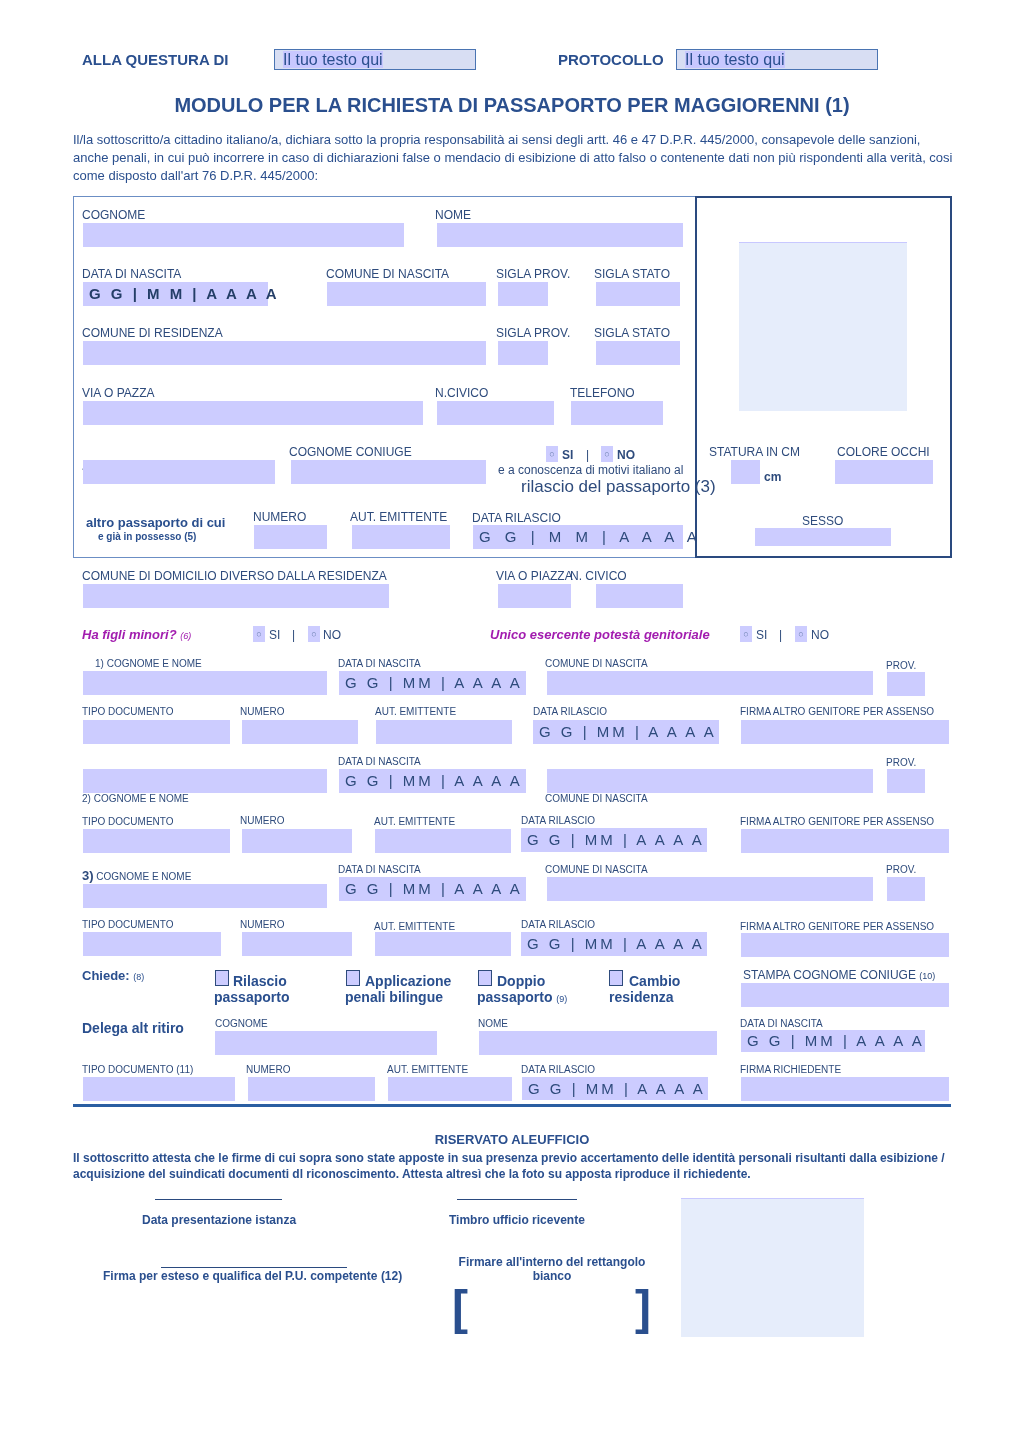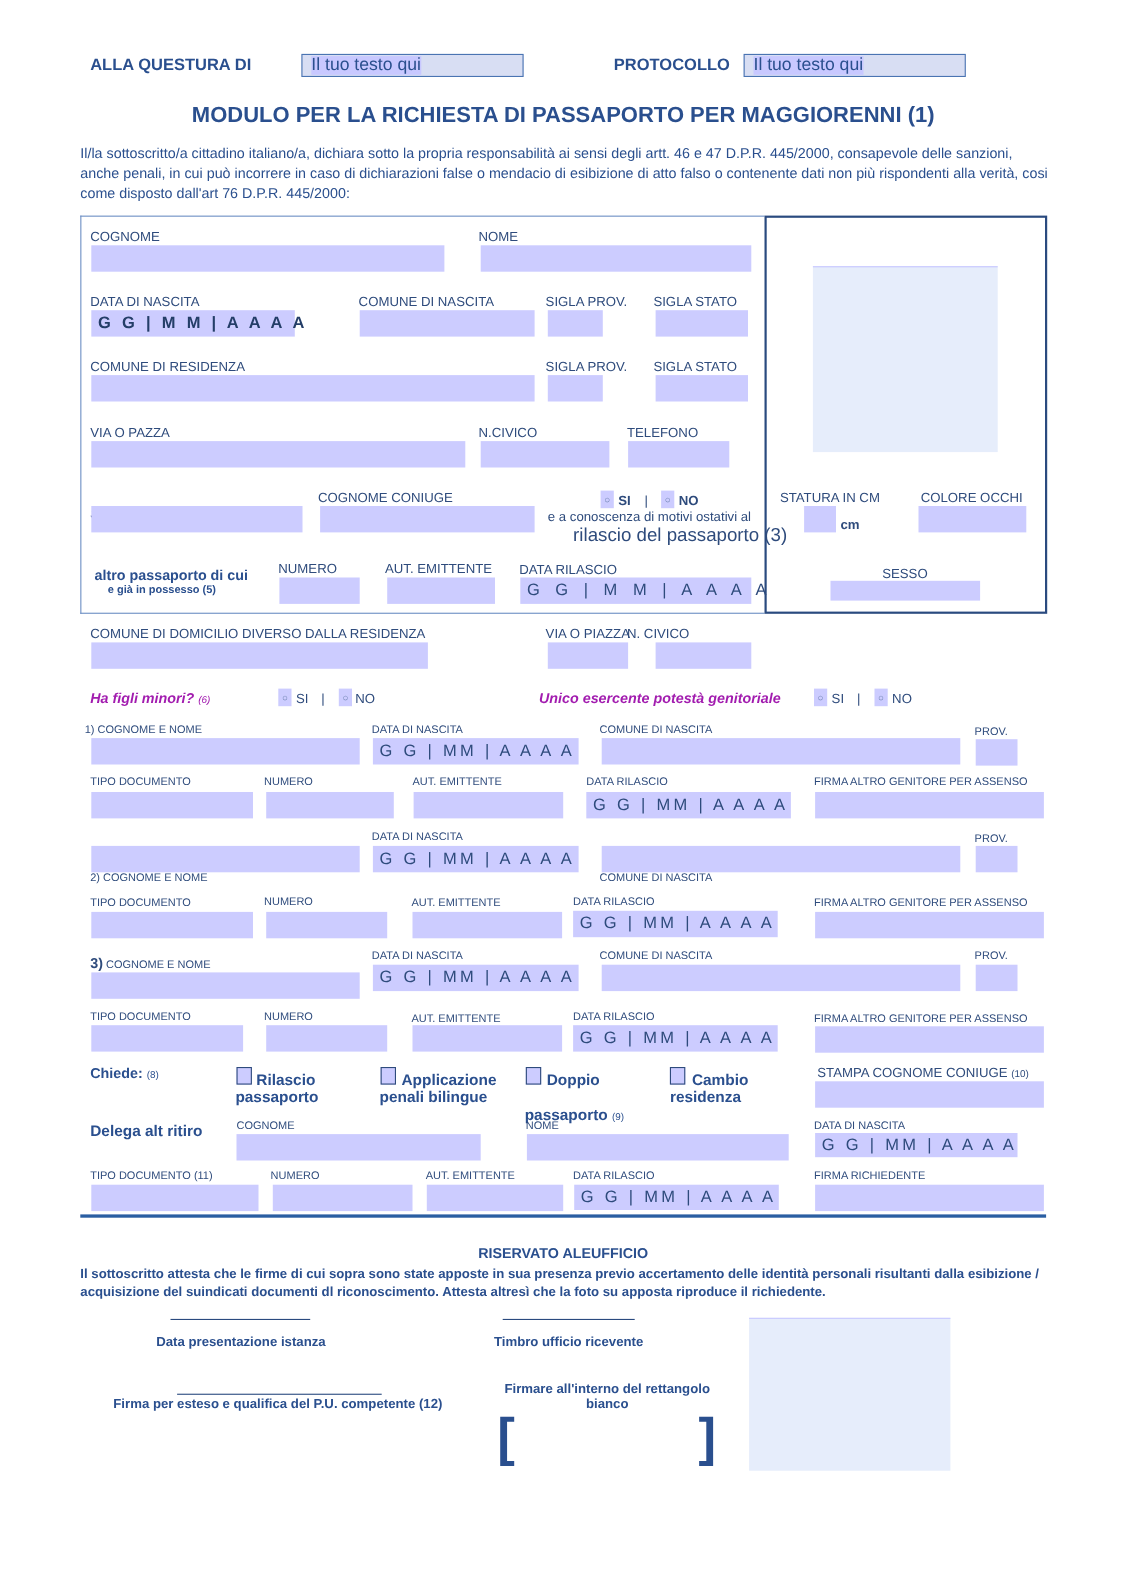--- a/index.html
+++ b/index.html
@@ -81,21 +81,21 @@
 <div class="lbl" style="left:82px;top:460px;font-style:italic;">STATO CIVILE</div>
 <div class="fld" style="left:83px;top:460px;width:192px;height:24px;"></div>
 <div class="lbl" style="left:289px;top:445px;">COGNOME CONIUGE</div>
 <div class="fld" style="left:291px;top:460px;width:195px;height:24px;"></div>
 
 <div class="radio" style="left:546px;top:446px;">○</div>
 <div class="rtxt b" style="left:562px;top:448px;">SI</div>
 <div class="rtxt" style="left:586px;top:448px;">|</div>
 <div class="radio" style="left:601px;top:446px;">○</div>
 <div class="rtxt b" style="left:617px;top:448px;">NO</div>
-<div class="rtxt" style="left:498px;top:463px;font-size:12px;">e a conoscenza di motivi ostativi al</div>
+<div class="rtxt" style="left:498px;top:463px;font-size:12px;">e a conoscenza di motivi italiano al</div>
 <div class="rtxt" style="left:521px;top:477px;font-size:17px;">rilascio del passaporto (3)</div>
 
 <div class="bold-lbl" style="left:86px;top:515px;font-size:13px;">altro passaporto di cui</div>
 <div class="bold-lbl" style="left:98px;top:531px;font-size:10px;">e già in possesso (5)</div>
 <div class="lbl" style="left:253px;top:510px;">NUMERO</div>
 <div class="fld" style="left:254px;top:525px;width:73px;height:24px;"></div>
 <div class="lbl" style="left:350px;top:510px;">AUT. EMITTENTE</div>
 <div class="fld" style="left:352px;top:525px;width:98px;height:24px;"></div>
 <div class="lbl" style="left:472px;top:511px;">DATA RILASCIO</div>
 <div class="date" style="left:473px;top:525px;width:210px;height:24px;letter-spacing:5px;">G G | M M | A A A A</div>
@@ -123,21 +123,21 @@
 <div class="radio" style="left:308px;top:626px;">○</div>
 <div class="rtxt" style="left:323px;top:628px;">NO</div>
 
 <div class="italic-lbl" style="left:490px;top:627px;">Unico esercente potestà genitoriale</div>
 <div class="radio" style="left:740px;top:626px;">○</div>
 <div class="rtxt" style="left:756px;top:628px;">SI</div>
 <div class="rtxt" style="left:779px;top:628px;">|</div>
 <div class="radio" style="left:795px;top:626px;">○</div>
 <div class="rtxt" style="left:811px;top:628px;">NO</div>
 
-<div class="lbl-s" style="left:77px;top:658px;">1) COGNOME E NOME</div>
+<div class="lbl-s" style="left:95px;top:658px;">1) COGNOME E NOME</div>
 <div class="fld" style="left:83px;top:671px;width:244px;height:24px;"></div>
 <div class="lbl-s" style="left:338px;top:658px;">DATA DI NASCITA</div>
 <div class="date" style="left:339px;top:671px;width:187px;height:24px;">G G | MM | A A A A</div>
 <div class="lbl-s" style="left:545px;top:658px;">COMUNE DI NASCITA</div>
 <div class="fld" style="left:547px;top:671px;width:326px;height:24px;"></div>
 <div class="lbl-s" style="left:886px;top:660px;">PROV.</div>
 <div class="fld" style="left:887px;top:672px;width:38px;height:24px;"></div>
 
 <div class="lbl-s" style="left:82px;top:706px;">TIPO DOCUMENTO</div>
 <div class="fld" style="left:83px;top:720px;width:147px;height:24px;"></div>
@@ -195,21 +195,21 @@
 <div class="chk" style="left:215px;top:970px;"></div>
 <div class="chk-txt" style="left:233px;top:973px;">Rilascio</div>
 <div class="chk-txt" style="left:214px;top:989px;">passaporto</div>
 
 <div class="chk" style="left:346px;top:970px;"></div>
 <div class="chk-txt" style="left:365px;top:973px;">Applicazione</div>
 <div class="chk-txt" style="left:345px;top:989px;">penali bilingue</div>
 
 <div class="chk" style="left:478px;top:970px;"></div>
 <div class="chk-txt" style="left:497px;top:973px;">Doppio</div>
-<div class="chk-txt" style="left:477px;top:989px;margin-top:16px;"><span>passaporto</span> <span class="sup">(9)</span></div>
+<div class="chk-txt" style="left:477px;top:989px;"><span>passaporto</span> <span class="sup">(9)</span></div>
 
 <div class="chk" style="left:609px;top:970px;"></div>
 <div class="chk-txt" style="left:629px;top:973px;">Cambio</div>
 <div class="chk-txt" style="left:609px;top:989px;">residenza</div>
 
 <div class="lbl" style="left:743px;top:968px;"><span>STAMPA COGNOME CONIUGE</span> <span class="sup">(10)</span></div>
 <div class="fld" style="left:741px;top:983px;width:208px;height:24px;"></div>
 
 <div class="bold-lbl" style="left:82px;top:1020px;">Delega alt ritiro</div>
 <div class="lbl-s" style="left:215px;top:1018px;">COGNOME</div>

